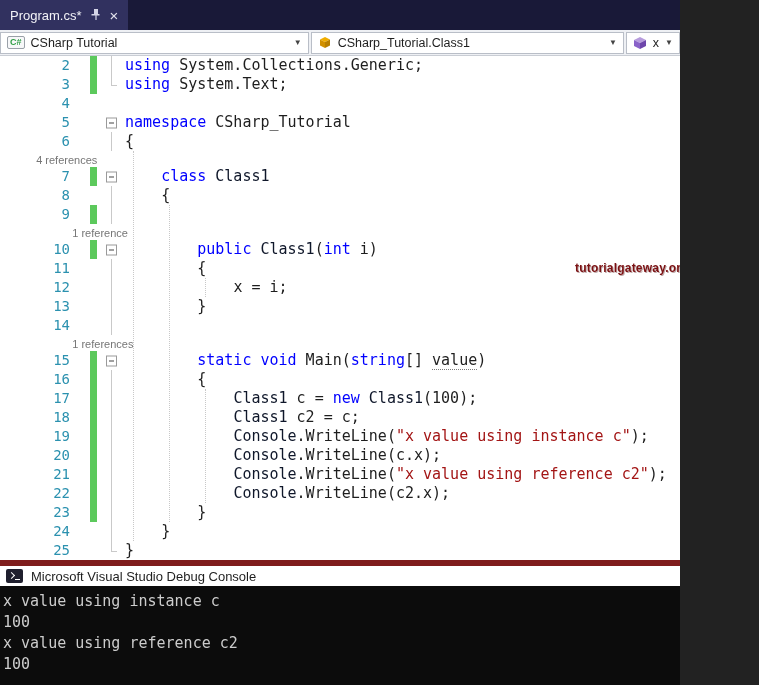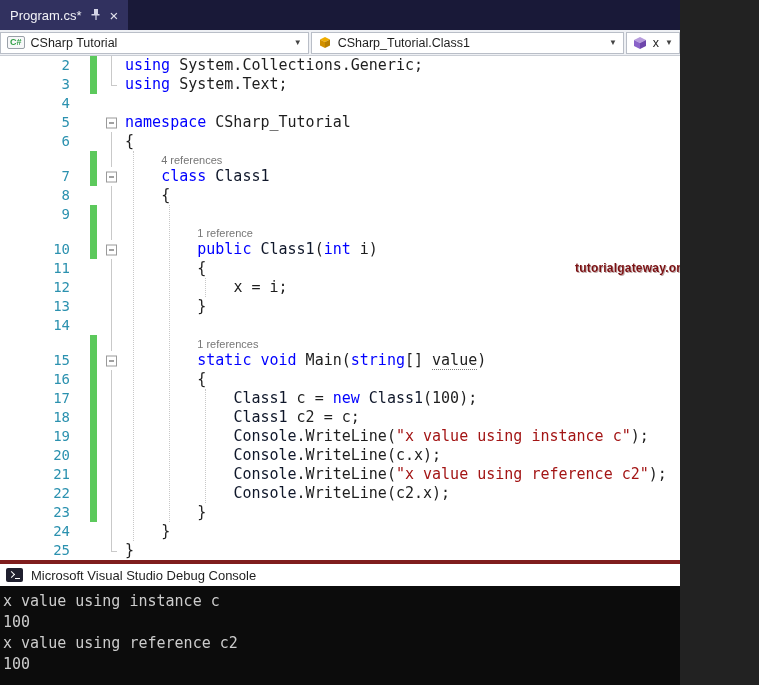--- a/index.html
+++ b/index.html
@@ -20,21 +20,21 @@
   .combo2 { width:343px;text-align:right; }
   .combo3 { flex:1; }
   .csharp-badge { font-size:9px; font-weight:bold; color:#2f9e44; border:1px solid #9aa0a8; background:#f7f8f9; padding:0 2px; border-radius:2px; line-height:11px; }
   .combo svg { display:block; }
 
   
   .editor { position:relative; height:504px; background:#fff; overflow:hidden; }
   #rows { position:relative; }
   .row { display:flex; align-items:stretch; }
   .coderow { height:19px; }
-  .lensrow { height:16px; }
+  .lensrow { height:16px;flex-direction:column; }
   .gut { width:74px; padding-right:4px; text-align:right; color:#2b91af; font:14px/19px "DejaVu Sans Mono", monospace; }
   .grn { width:7px; margin-left:16px; }
   .grn.on { background:#5cc95c; }
   .fold { width:18px; margin-left:6px; margin-right:4px; position:relative; }
   .fold.fl::before { content:""; position:absolute; left:8px; top:0; bottom:0; border-left:1px solid #c9c9c9; }
   .fold.flend::before { content:""; position:absolute; left:8px; top:0; height:10px; border-left:1px solid #c9c9c9; }
   .fold.flend::after { content:""; position:absolute; left:8px; top:10px; width:6px; border-top:1px solid #c9c9c9; }
   .fbox { position:absolute; left:3px; top:50%; transform:translateY(-50%); width:11px; height:11px; border:1px solid #9a9a9a; background:#fff; }
   .fbox::before { content:""; position:absolute; left:2px; top:4px; width:5px; height:1px; background:#444; }
   pre.code { flex:1; font:15px/19px "DejaVu Sans Mono", monospace; color:#1e1e1e; white-space:pre; overflow:hidden; }
@@ -43,21 +43,21 @@
   .ty { color:#0f172a; }
   .st { color:#a31515; }
   .pl { color:#1e1e1e; }
   .sp { color:#1e1e1e; }
   .sq { color:#1e1e1e; border-bottom:1px dotted #7a7a7a; }
   .lens { font:11px "Liberation Sans", sans-serif; color:#767676; }
   .guide { position:absolute; width:0; border-left:1px dotted #c8c8c8; }
   .watermark { position:absolute; left:575px; top:205px; font-size:12px; font-weight:bold; color:#7b1113; letter-spacing:.2px; text-shadow:1px 1px 0 rgba(70,10,10,.35); }
 
   
-  .console-title { height:26px; background:#fff; border-top:4px solid #7f1d1d; display:flex; align-items:center; gap:8px; padding-left:6px; font-size:13px; color:#1e1e1e; }
+  .console-title { height:26px; background:#fff; border-top:6px solid #7f1d1d; display:flex; align-items:center; gap:8px; padding-left:6px; font-size:13px; color:#1e1e1e; }
   .cmd-icon { position:relative; width:17px; height:14px; background:#1f1f2e; border-radius:2px; }
   .cmd-icon::before { content:""; position:absolute; left:3px; top:4px; width:4px; height:4px; border-right:1.5px solid #fff; border-bottom:1.5px solid #fff; transform:rotate(-45deg); }
   .cmd-icon::after { content:""; position:absolute; left:9px; bottom:3px; width:5px; height:1.5px; background:#fff; }
   .console-out { height:99px; background:#0c0c0c; padding:5px 0 0 3px; }
   .cline { font:15px/21px "DejaVu Sans Mono", monospace; color:#cccccc; white-space:pre; }
 </style>
 </head>
 <body>
 
 <div class="window">

